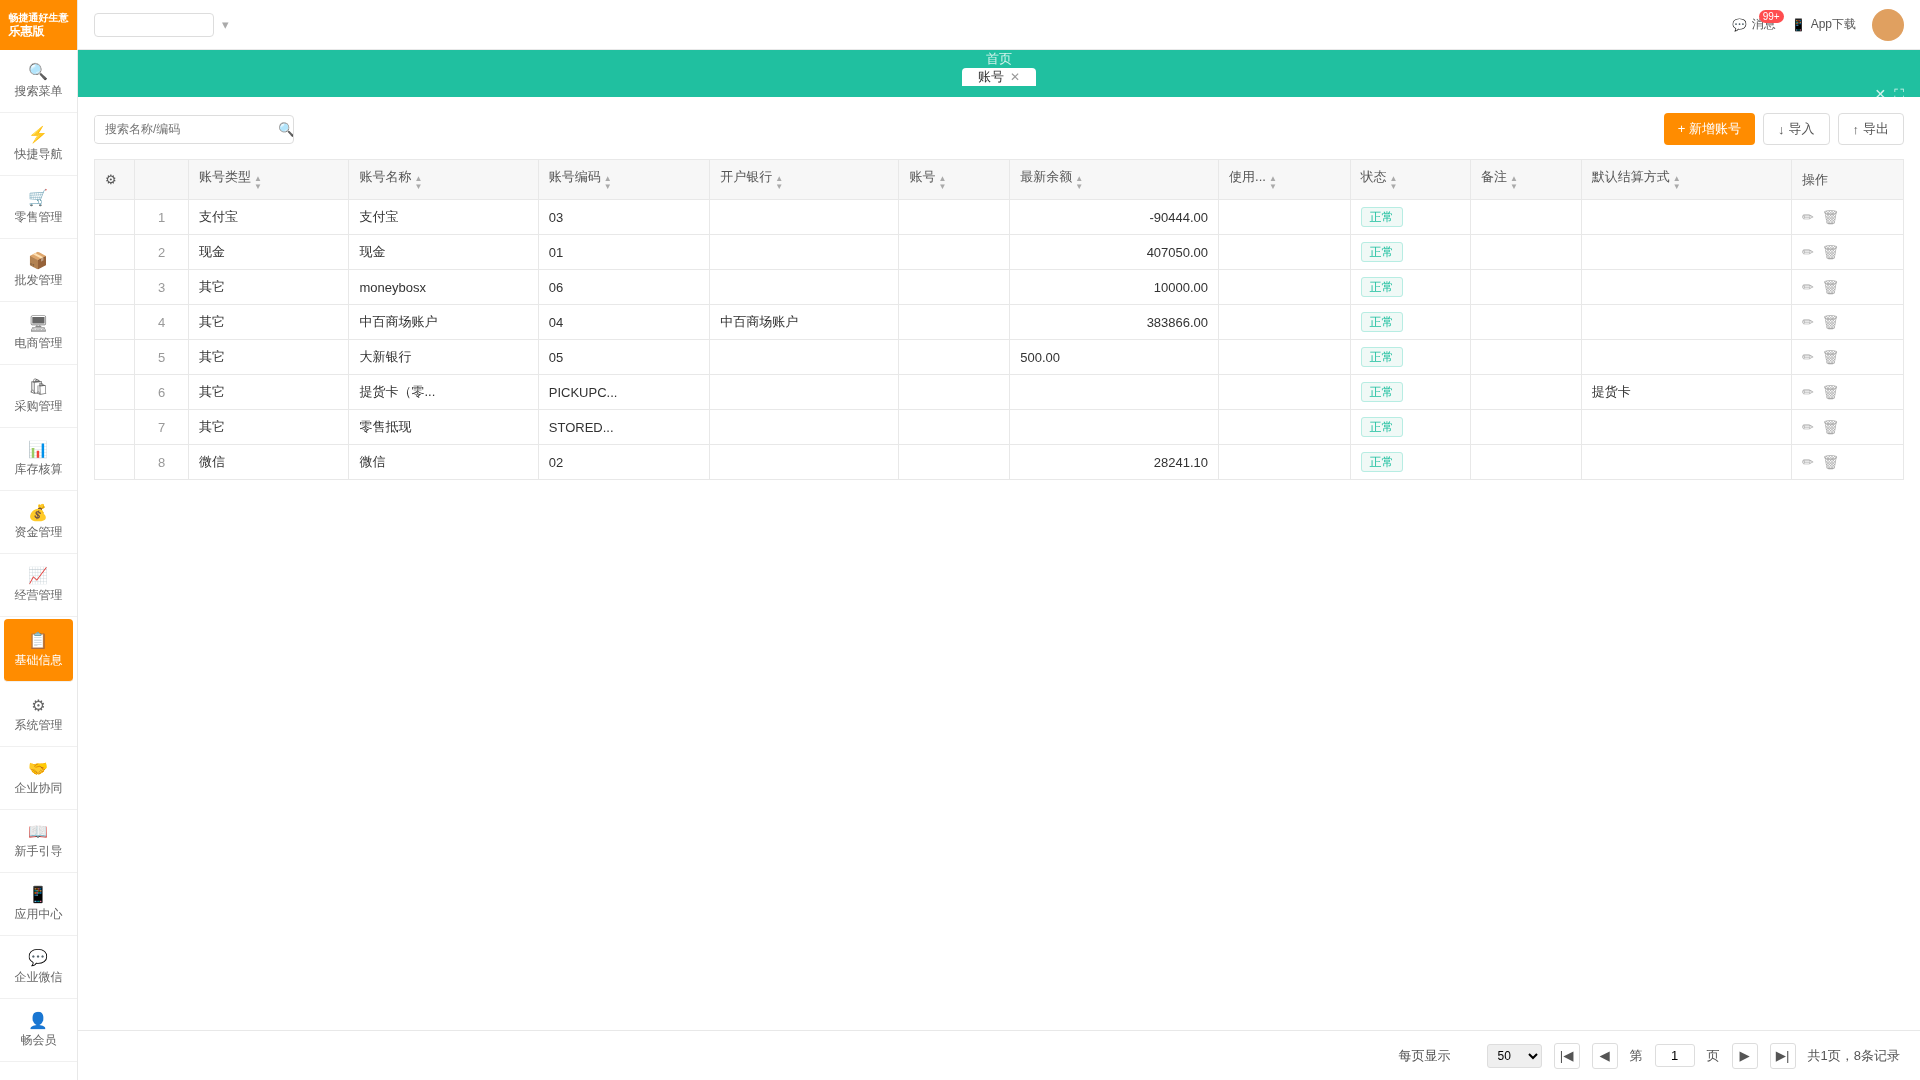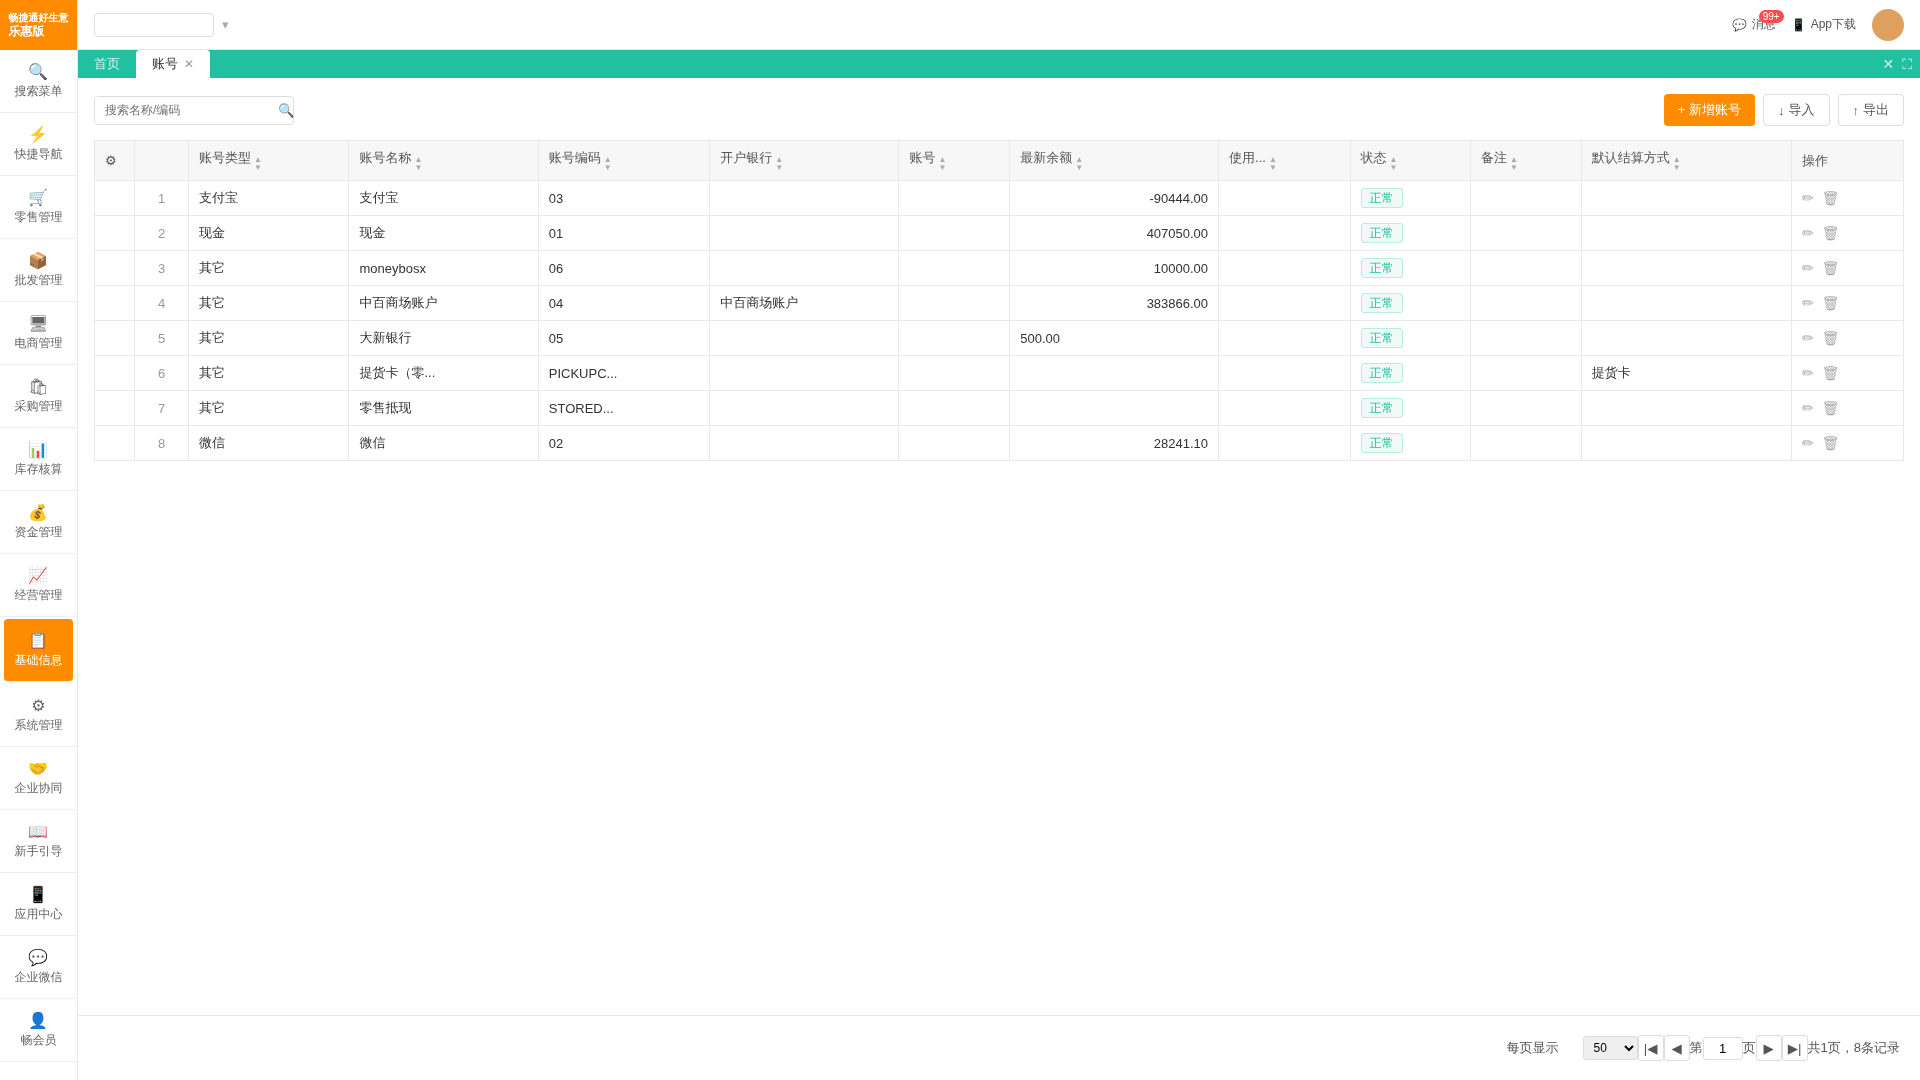--- a/index.html
+++ b/index.html
@@ -100,25 +100,26 @@
     .avatar {
       width: 32px;
       height: 32px;
       border-radius: 50%;
       background: #ccc;
       overflow: hidden;
     }
 
     
     .tab-bar {
-      height: 28px;
+      height: 47px;
       background: #20c0a0;
       display: flex;
       align-items: center;
-      padding: 0 0;
+      padding: 0 8px;
+      flex-direction: column;
     }
     .tab-item {
       height: 100%;
       display: flex;
       align-items: center;
       padding: 0 16px;
       cursor: pointer;
       font-size: 13px;
       color: rgba(255,255,255,0.8);
       gap: 6px;
@@ -256,27 +257,28 @@
     .action-btn {
       color: #aaa;
       cursor: pointer;
       font-size: 14px;
       background: none;
       border: none;
     }
 
     
     .footer {
-      height: 65px;
+      height: 50px;
       background: #fff;
       border-top: 1px solid #e8e8e8;
       display: flex;
       align-items: center;
       justify-content: flex-end;
       padding: 0 20px;
+      gap: 12px;
       font-size: 13px;
       color: #555;
     }
     .page-size-select {
       border: 1px solid #ddd;
       border-radius: 3px;
       padding: 3px 6px;
       font-size: 12px;
       margin-left: 24px;
     }

